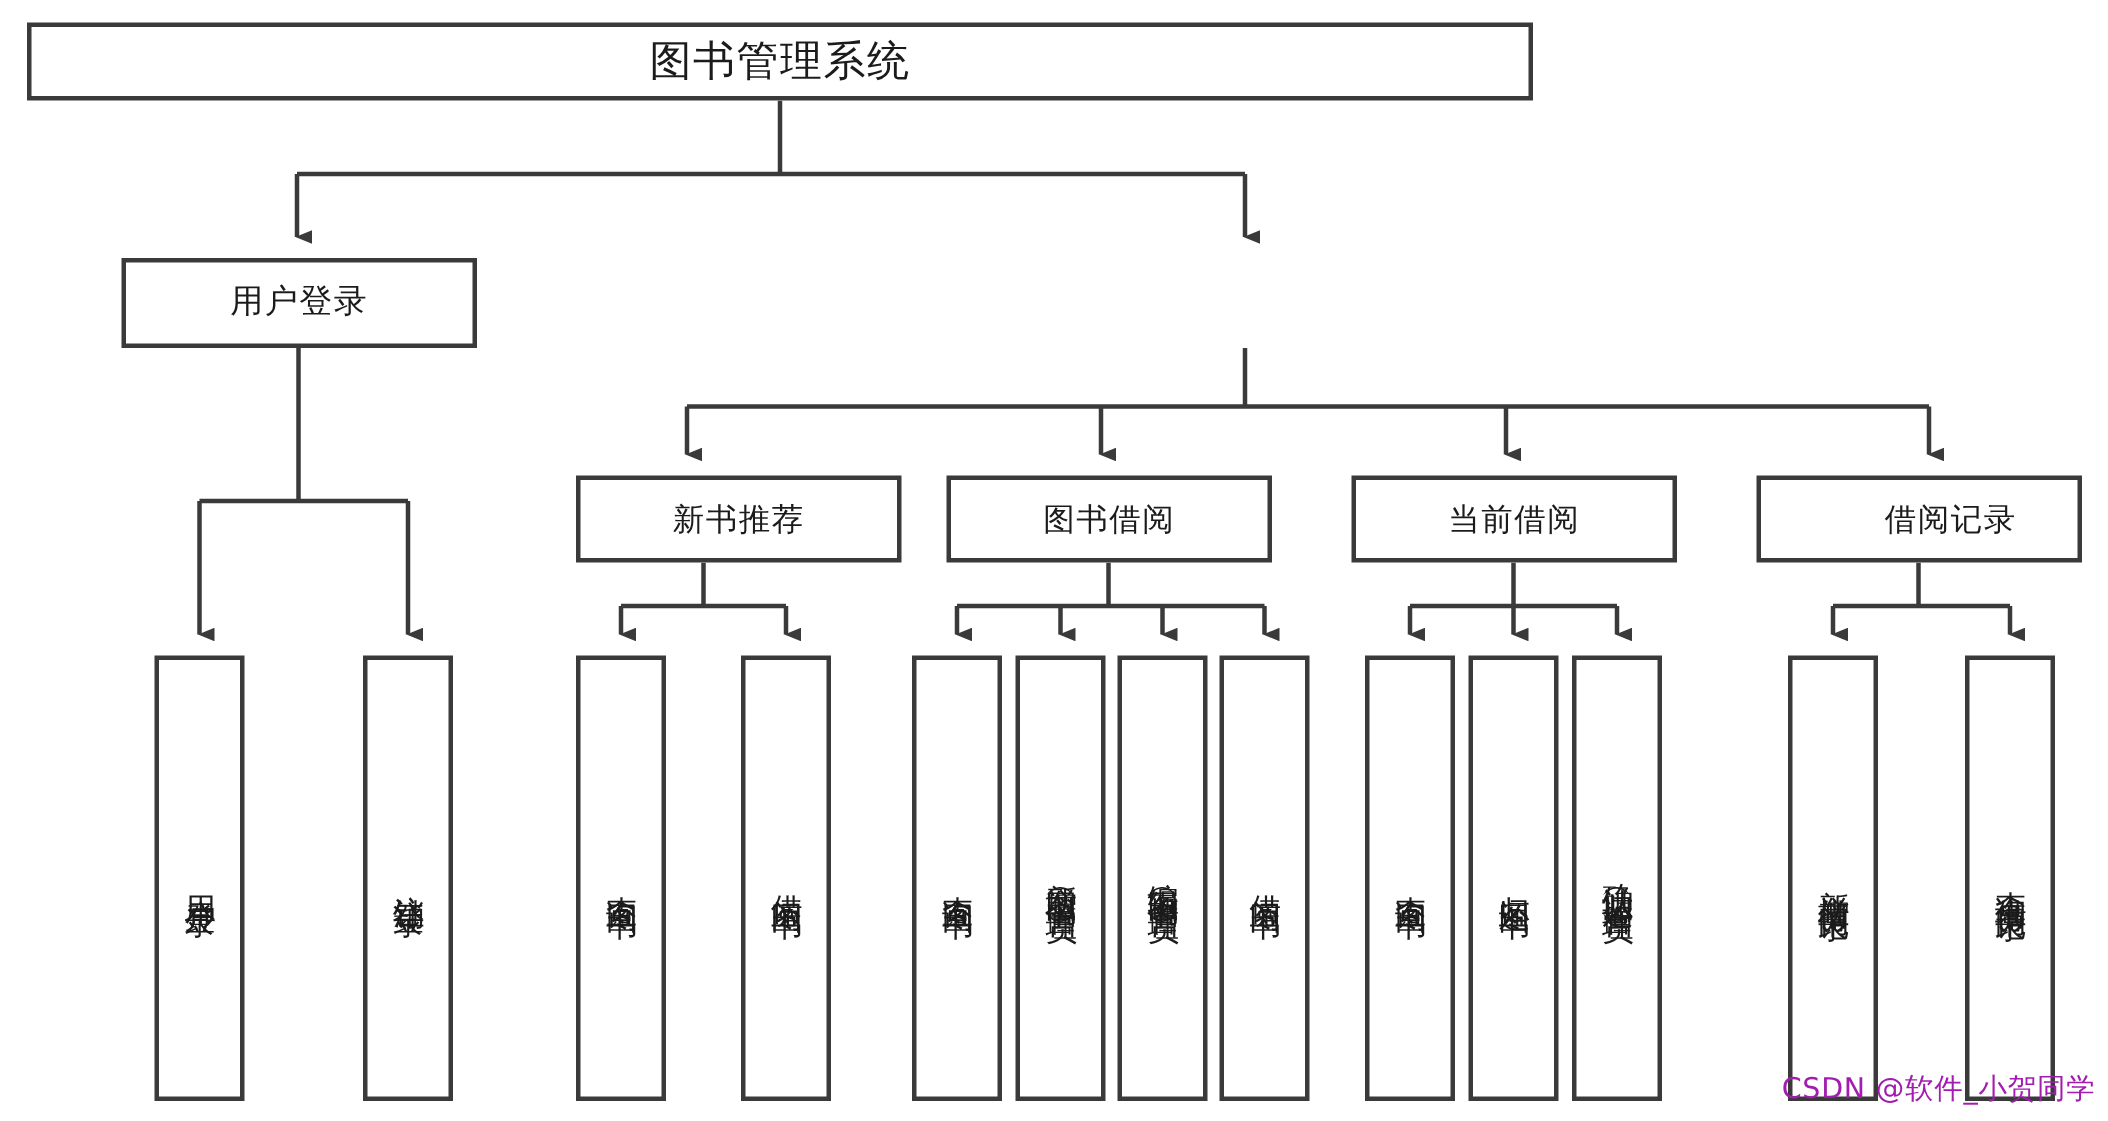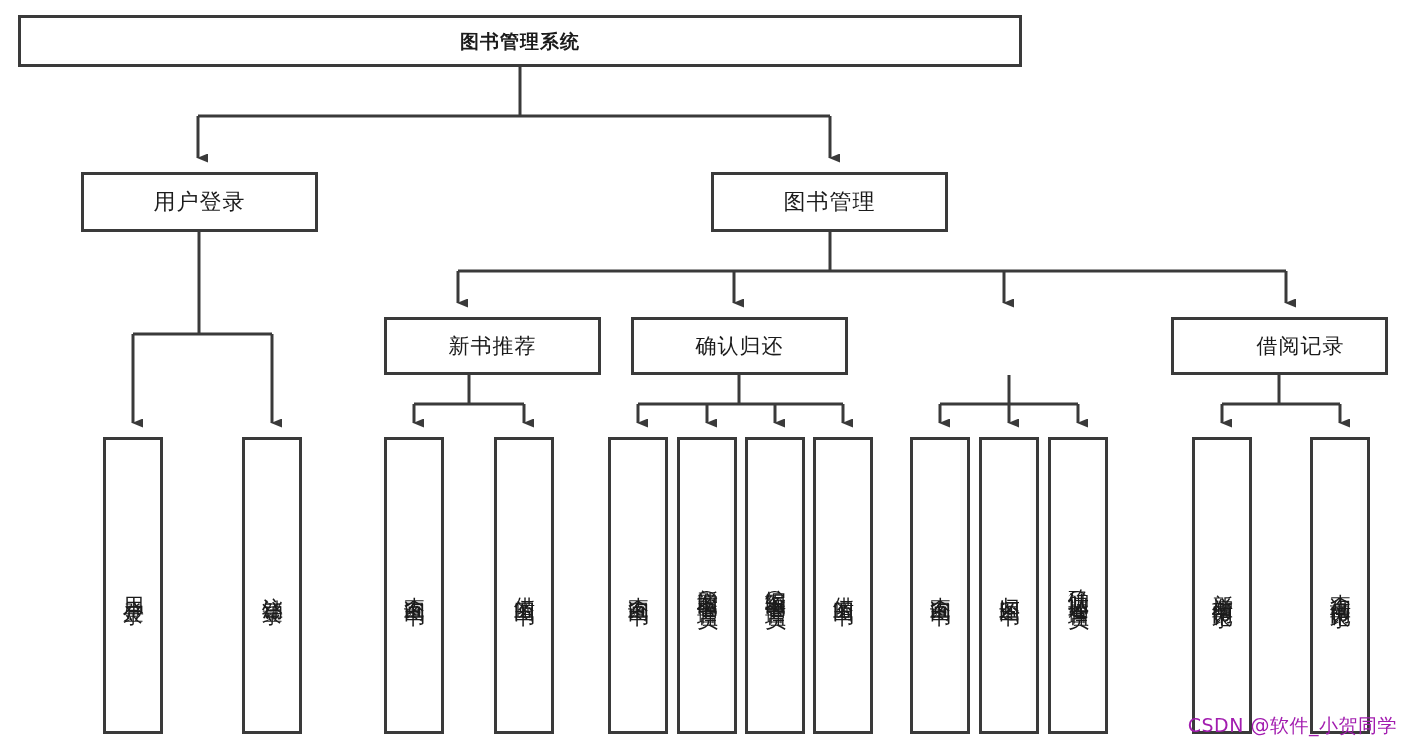--- a/index.html
+++ b/index.html
@@ -31,21 +31,21 @@
     display: flex;
     align-items: center;
     justify-content: center;
   }
   .node .label {
     color: #1b1b1b;
     text-align: center;
     line-height: 1.18;
     letter-spacing: 1px;
   }
-  .node.root .label { font-size: 19px; font-weight: bold; }
+  .node.root .label { font-size: 28px; }
   .node.lvl2 .label { font-size: 22px; }
   .node.lvl3 .label { font-size: 21px; }
   .node.leaf {
     align-items: center;
     justify-content: center;
     border-width: 3px;
   }
   .node.leaf .label {
     font-size: 21px;
     writing-mode: vertical-rl;
@@ -120,29 +120,29 @@
     </g>
   </svg>
 
   <div class="node root" style="left:18px; top:15px; width:1004px; height:52px;">
     <span class="label">图书管理系统</span>
   </div>
 
   <div class="node lvl2" style="left:81px; top:172px; width:237px; height:60px;">
     <span class="label">用户登录</span>
   </div>
-  <div class="node lvl2" style="left:711px; top:172px; width:237px; height:60px;">
-    <span class="label">图书管理</span>
-  </div>
 
   <div class="node lvl3" style="left:361px; top:317px; width:217px; height:58px;margin-left:23px;">
     <span class="label">新书推荐</span>
   </div>
   <div class="node lvl3" style="left:631px; top:317px; width:217px; height:58px;">
-    <span class="label">确认归还</span>
+    <span class="label">图书借阅</span>
+  </div>
+  <div class="node lvl3" style="left:901px; top:317px; width:217px; height:58px;">
+    <span class="label">当前借阅</span>
   </div>
   <div class="node lvl3" style="left:1171px; top:317px; width:217px; height:58px;padding-left:42px;">
     <span class="label">借阅记录</span>
   </div>
 
   <div class="node leaf" style="left:103px; top:437px; width:60px; height:297px;">
     <span class="label">用户登录</span>
   </div>
   <div class="node leaf" style="left:242px; top:437px; width:60px; height:297px;">
     <span class="label">注销登录</span>

